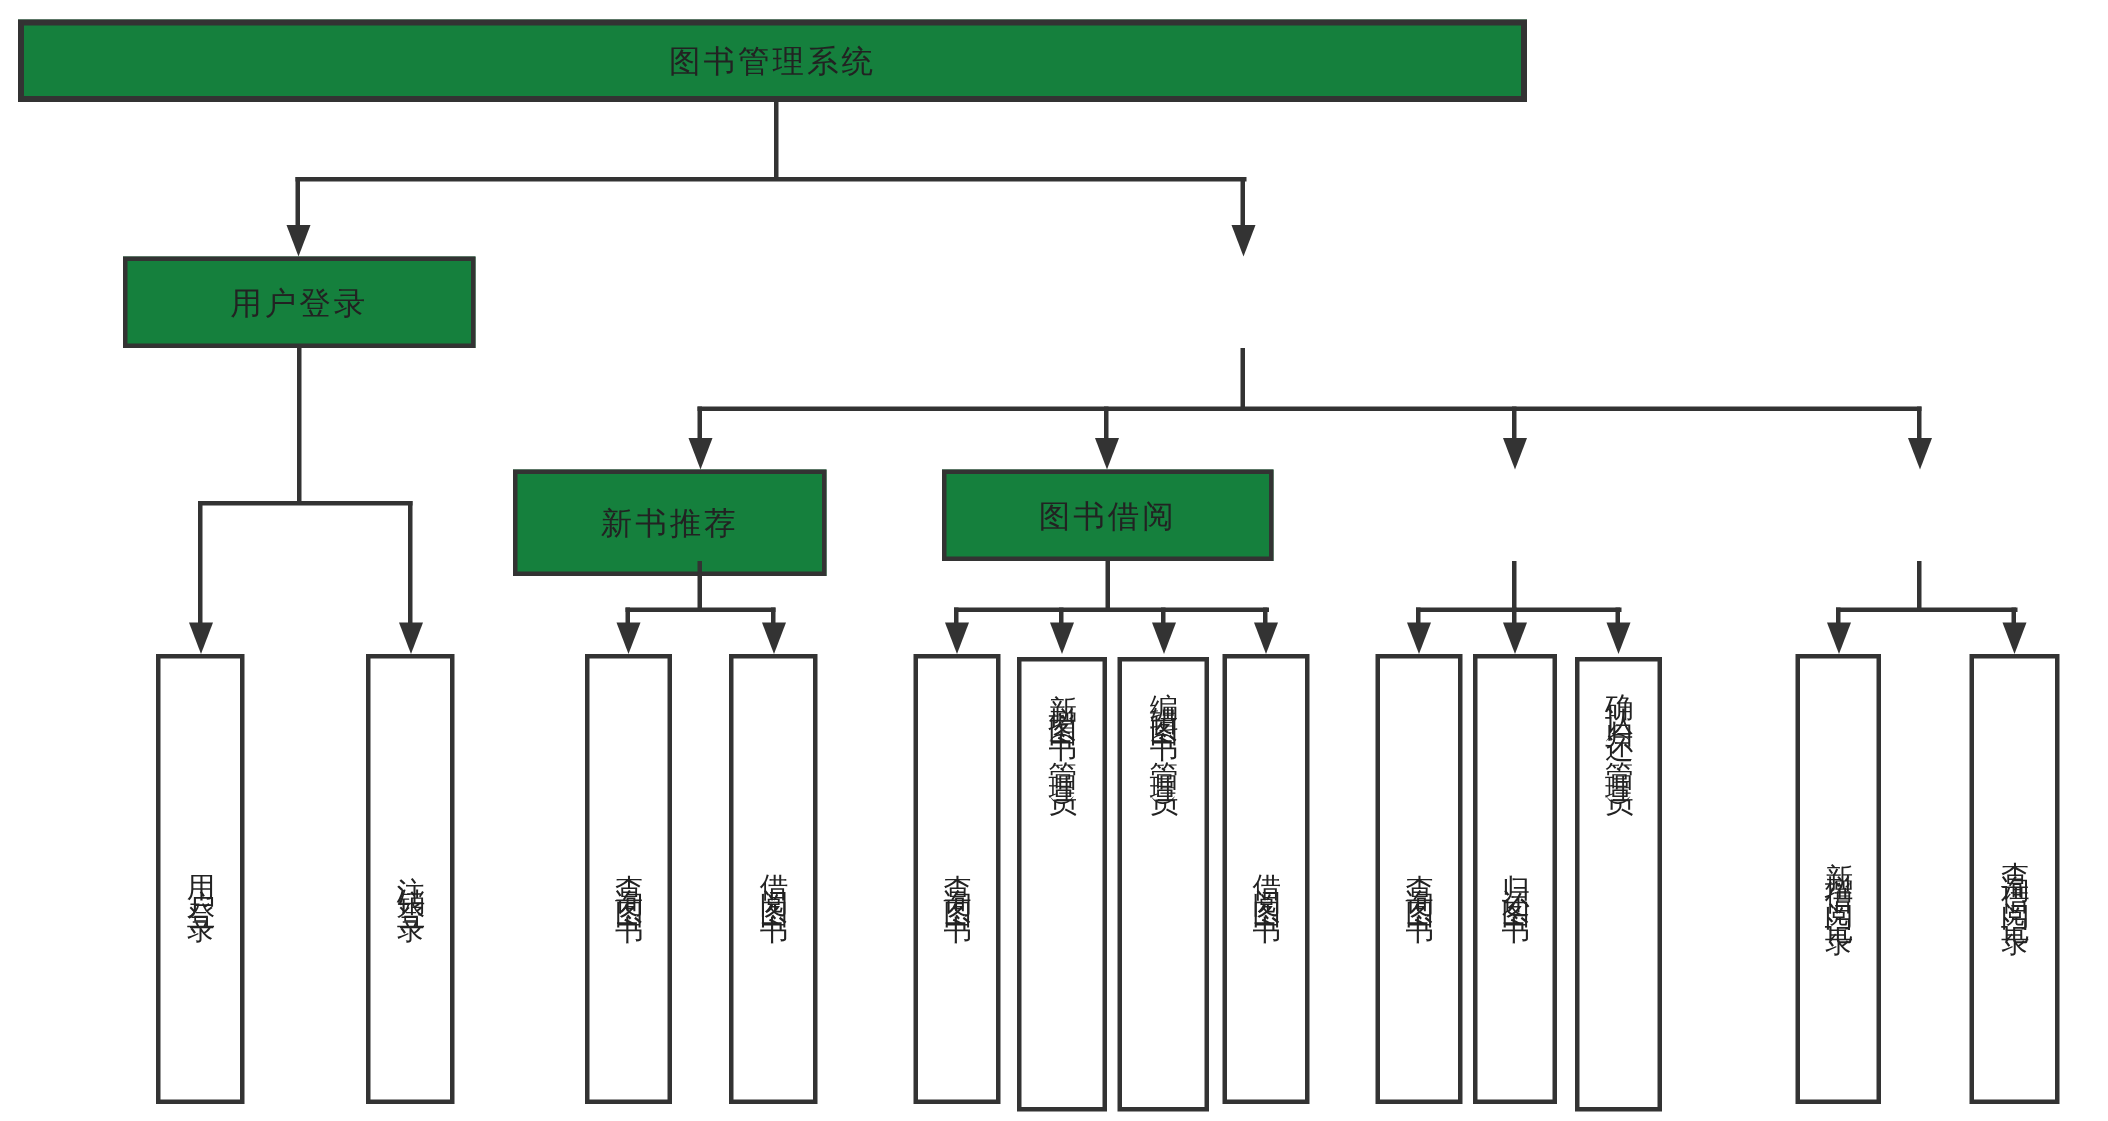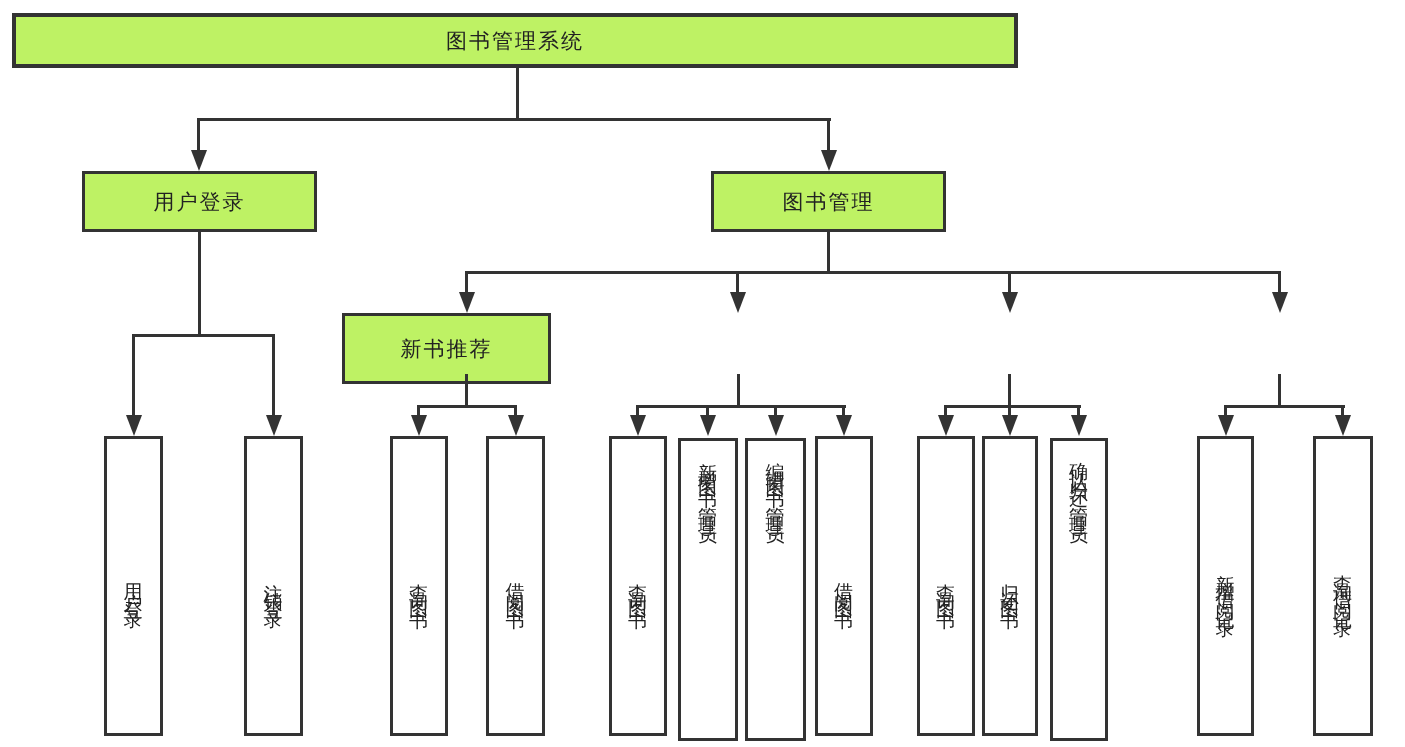--- a/index.html
+++ b/index.html
@@ -1,21 +1,21 @@
 <!DOCTYPE html>
 <html><head>
 <meta charset="utf-8">
 <style>
   html,body{margin:0;padding:0;background:#ffffff;}
   .canvas{
     position:relative;width:1405px;height:747px;background:#ffffff;overflow:hidden;
     font-family:"Liberation Sans","DejaVu Sans",sans-serif;color:#1f1f1f;
   }
   .box{
-    position:absolute;box-sizing:border-box;background:#bef264;border:3px solid #333333;
+    position:absolute;box-sizing:border-box;background:#15803d;border:3px solid #333333;
     display:flex;align-items:center;justify-content:center;
     font-size:21px;letter-spacing:2px;color:#222222;
   }
   .root{border-width:4px;}
   .leaf{
     position:absolute;box-sizing:border-box;background:#ffffff;border:3px solid #333333;
     display:flex;align-items:center;justify-content:center;
   }
   .leaf.vtop{align-items:flex-start;padding-top:6px;}
   .vtext{
@@ -38,41 +38,41 @@
   <div class="box root" style="left:12px;top:13px;width:1006px;height:55px">图书管理系统</div>
 
   <div class="v" style="left:516px;top:66px;height:52px"></div>
   <div class="h" style="left:197px;top:118px;width:634px"></div>
   <div class="v" style="left:197px;top:118px;height:36px"></div>
   <div class="ah" style="left:191px;top:150px"></div>
   <div class="v" style="left:827px;top:118px;height:36px"></div>
   <div class="ah" style="left:821px;top:150px"></div>
 
   <div class="box" style="left:82px;top:171px;width:235px;height:61px">用户登录</div>
-  <div class="box" style="left:711px;top:171px;width:235px;height:61px">图书管理</div>
 
   <div class="v" style="left:198px;top:232px;height:104px"></div>
   <div class="h" style="left:132px;top:334px;width:143px"></div>
   <div class="v" style="left:132px;top:334px;height:84px"></div>
   <div class="ah" style="left:126px;top:415px"></div>
   <div class="v" style="left:272px;top:334px;height:84px"></div>
   <div class="ah" style="left:266px;top:415px"></div>
 
   <div class="v" style="left:827px;top:232px;height:41px"></div>
   <div class="h" style="left:465px;top:271px;width:816px"></div>
   <div class="v" style="left:465px;top:271px;height:25px"></div>
   <div class="ah" style="left:459px;top:292px"></div>
   <div class="v" style="left:736px;top:271px;height:25px"></div>
   <div class="ah" style="left:730px;top:292px"></div>
   <div class="v" style="left:1008px;top:271px;height:25px"></div>
   <div class="ah" style="left:1002px;top:292px"></div>
   <div class="v" style="left:1278px;top:271px;height:25px"></div>
   <div class="ah" style="left:1272px;top:292px"></div>
 
   <div class="box" style="left:342px;top:313px;width:209px;height:71px">新书推荐</div>
+  <div class="box" style="left:628px;top:313px;width:221px;height:61px">图书借阅</div>
 
   <div class="v" style="left:465px;top:374px;height:33px"></div>
   <div class="h" style="left:417px;top:405px;width:100px"></div>
   <div class="v" style="left:417px;top:405px;height:14px"></div>
   <div class="ah" style="left:411px;top:415px"></div>
   <div class="v" style="left:514px;top:405px;height:14px"></div>
   <div class="ah" style="left:508px;top:415px"></div>
 
   <div class="v" style="left:737px;top:374px;height:33px"></div>
   <div class="h" style="left:636px;top:405px;width:210px"></div>

